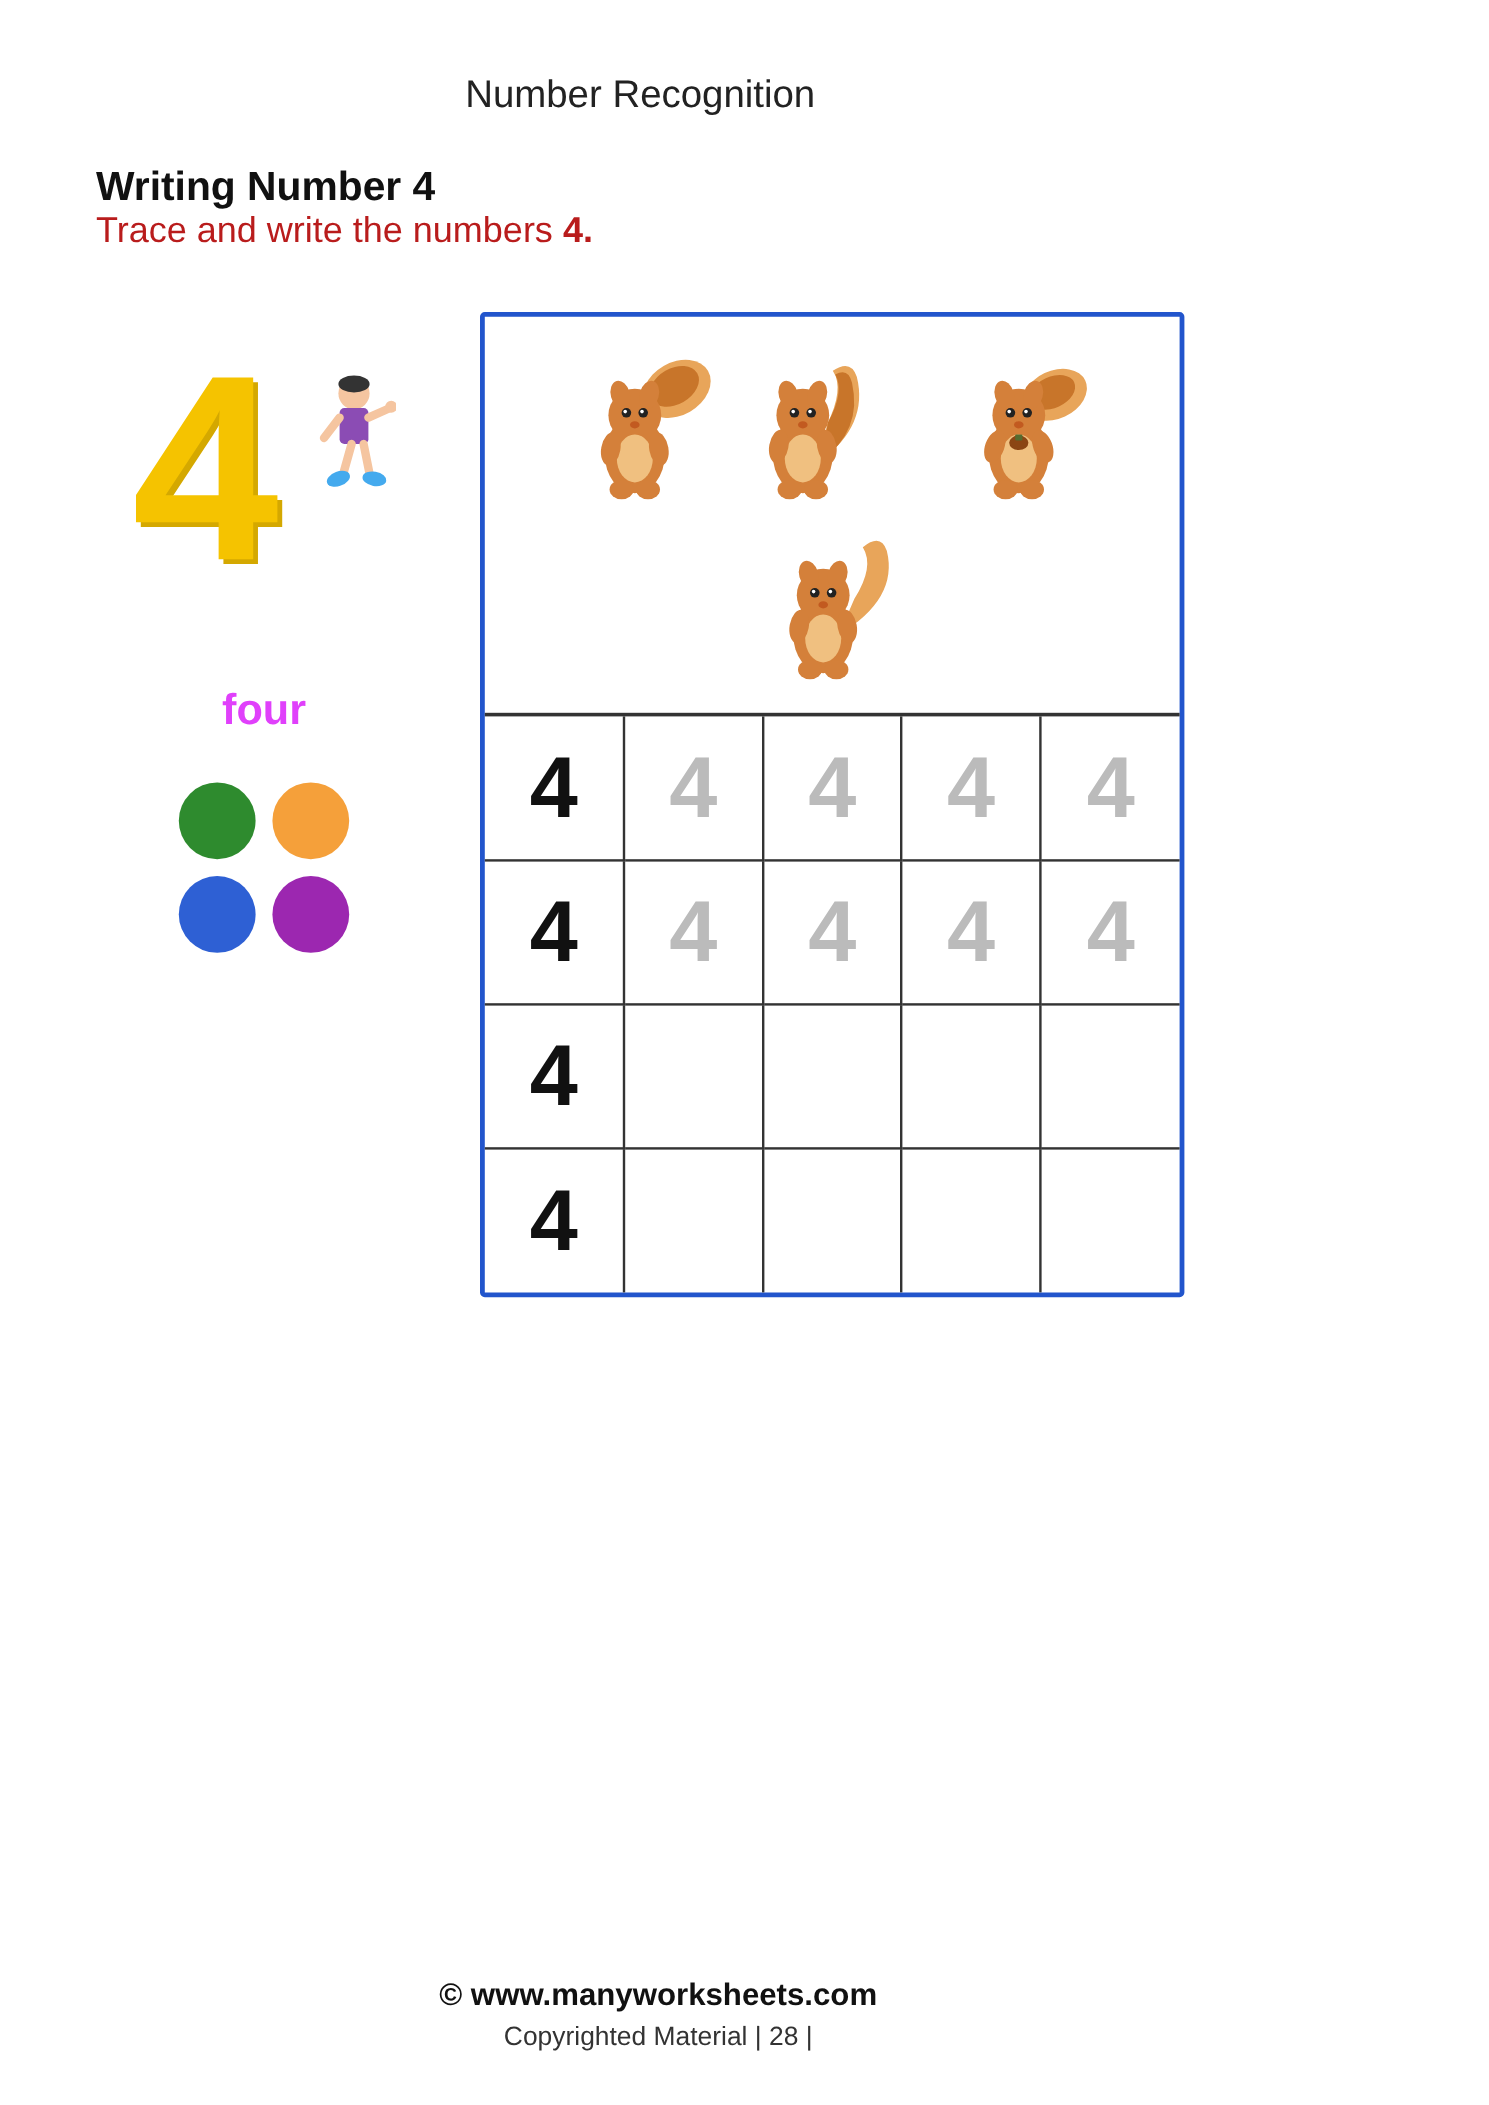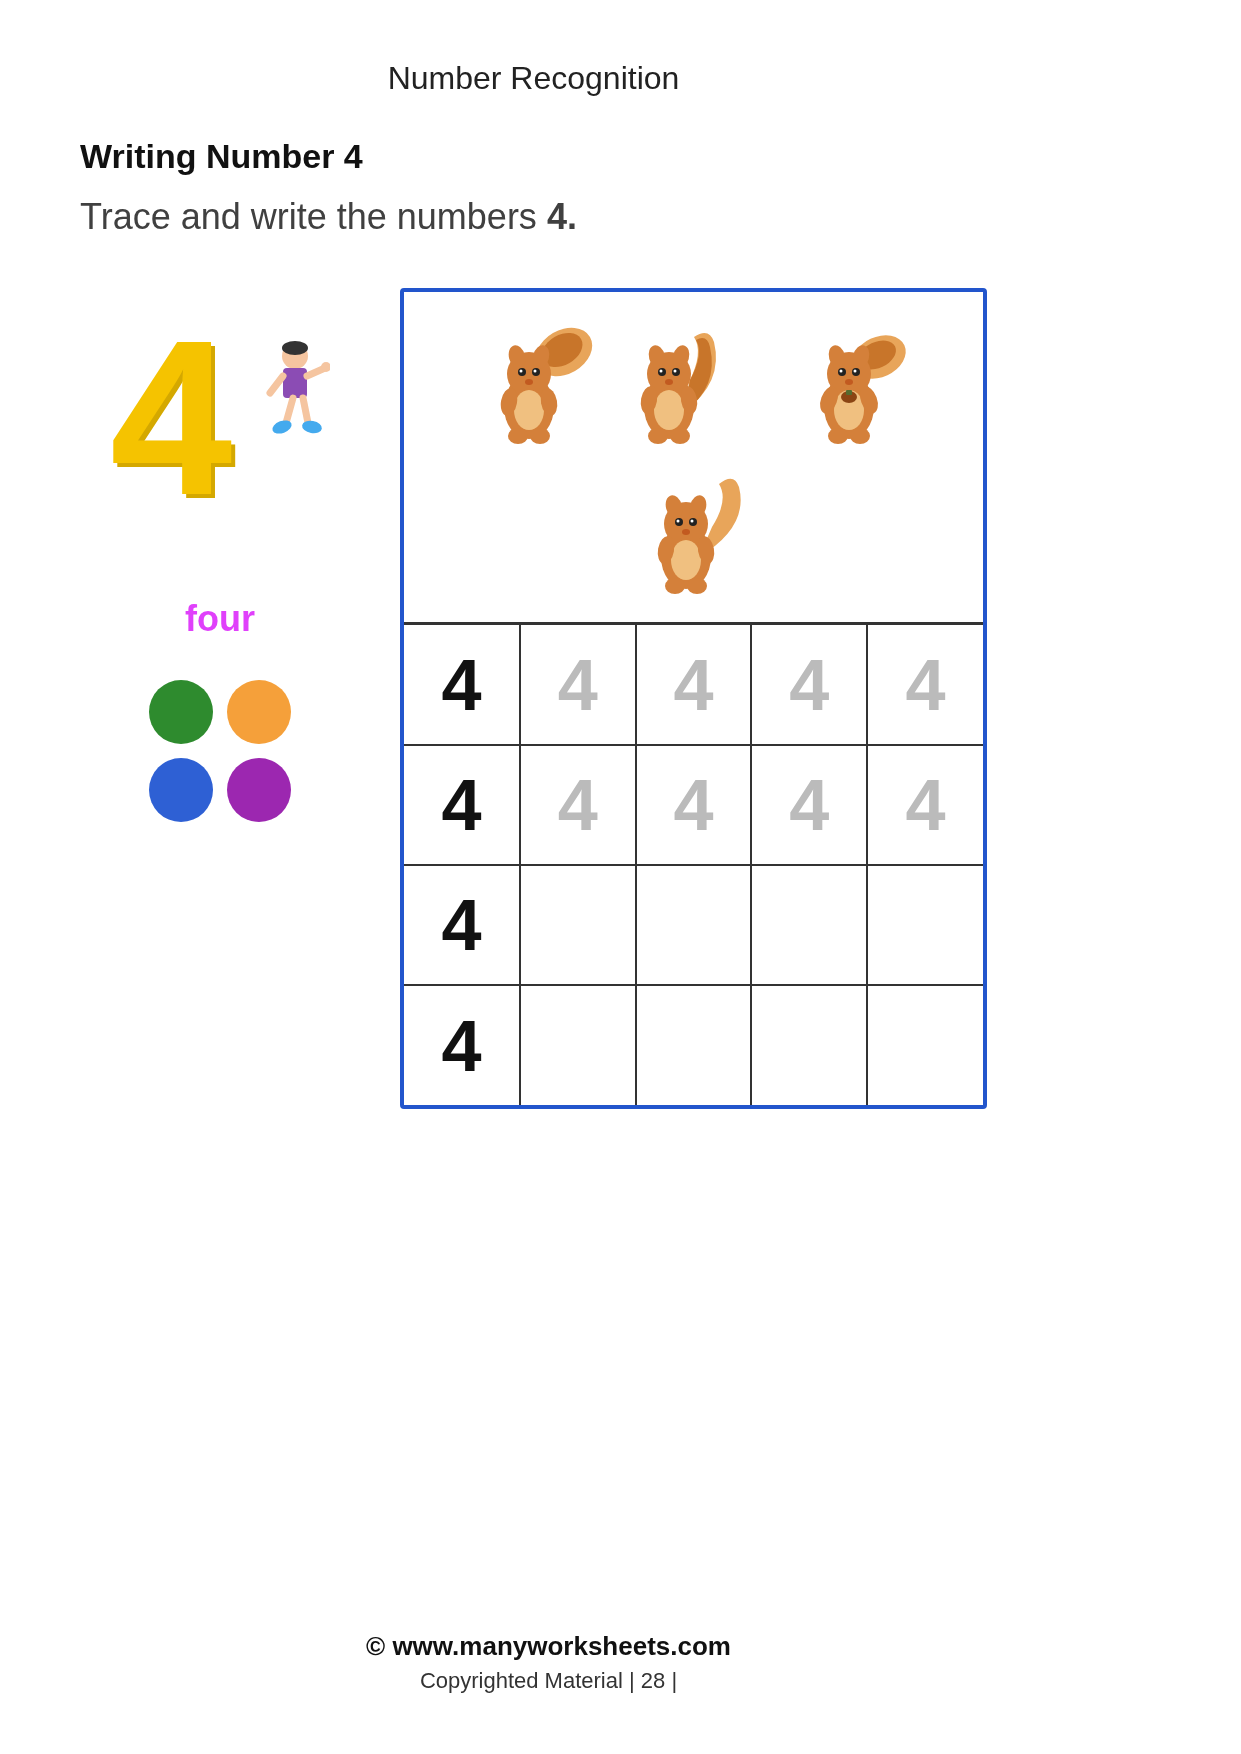--- a/index.html
+++ b/index.html
@@ -24,26 +24,25 @@
       font-size: 32px;
       font-weight: normal;
       color: #222;
       margin-bottom: 40px;
     }
 
     .section-title {
       font-size: 34px;
       font-weight: bold;
       color: #111;
-      margin-bottom: 20px;
     }
 
     .instruction {
-      font-size: 36px;
-      color: #404040;
+      font-size: 30px;
+      color: #b91c1c;
       margin-bottom: 50px;
     }
 
     .instruction strong {
       font-weight: bold;
     }
 
     .content-area {
       display: flex;
       flex-direction: row;
@@ -140,21 +139,21 @@
 
     
     .squirrel {
       width: 120px;
       height: 130px;
     }
 
     
     .footer {
       position: absolute;
-      bottom: 60px;
+      bottom: 44px;
       left: 0;
       right: 0;
       text-align: center;
       padding-left: 30px;
     }
 
     .footer-website {
       font-size: 26px;
       font-weight: bold;
       color: #111;

